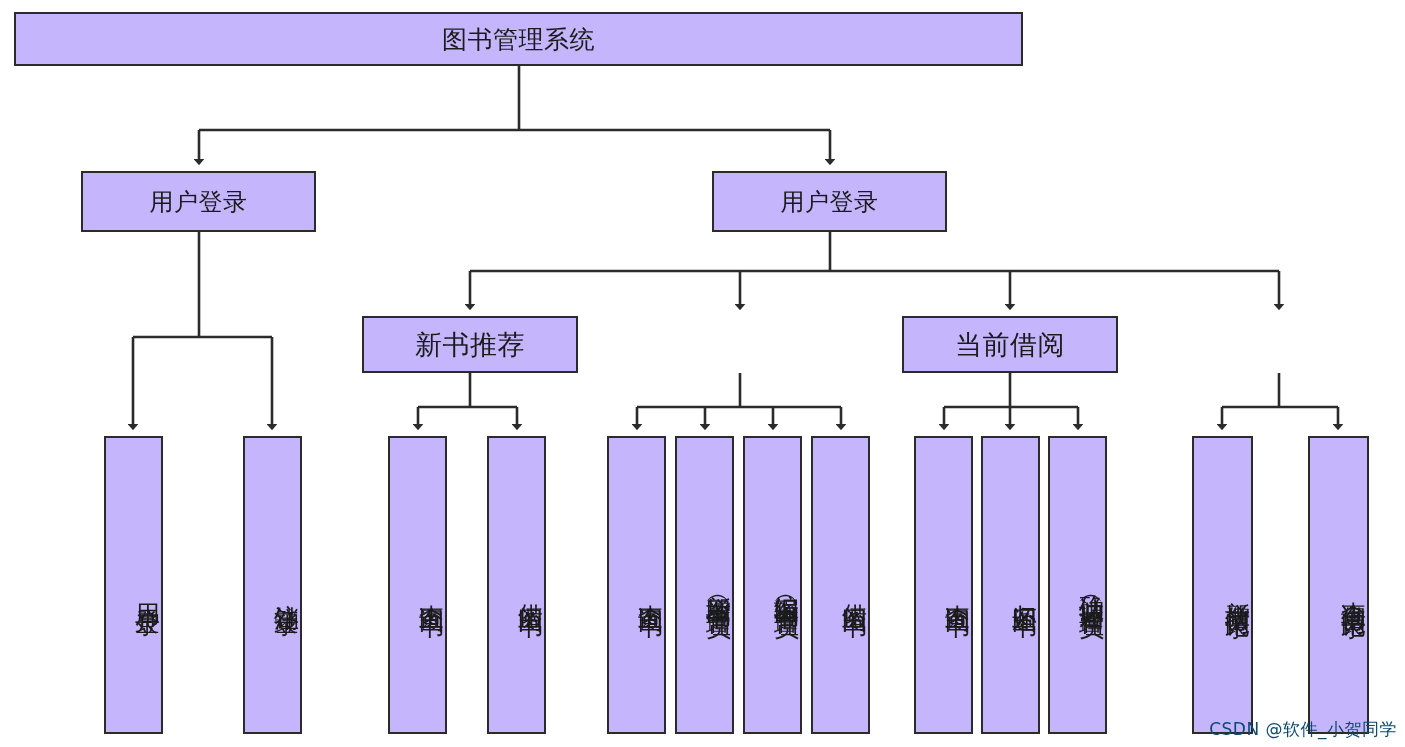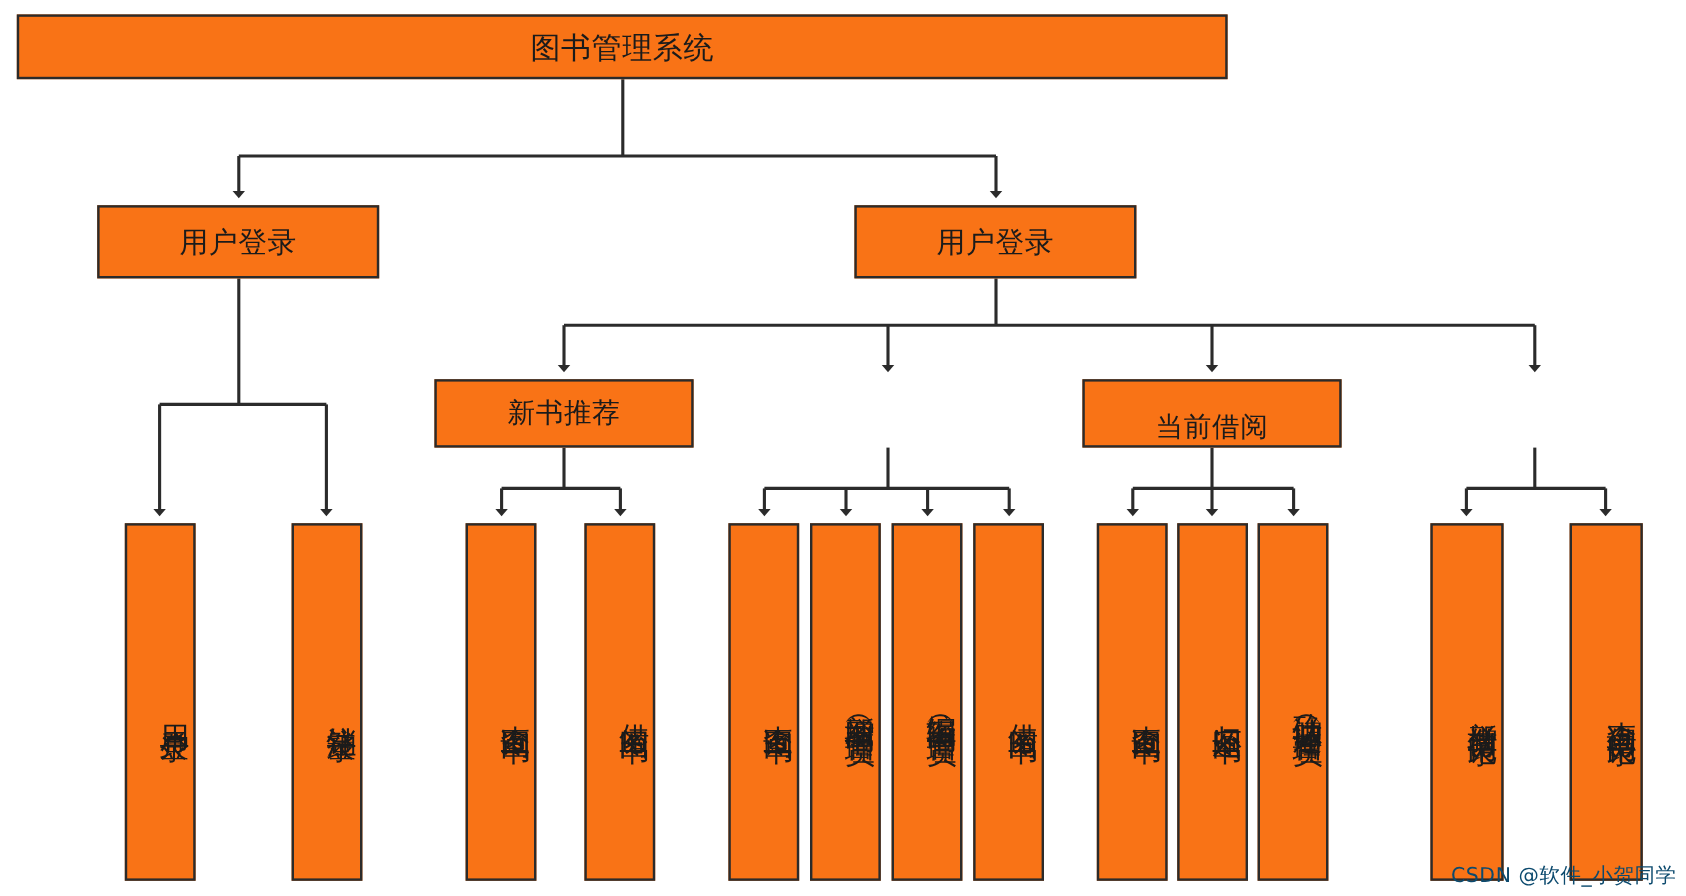--- a/index.html
+++ b/index.html
@@ -16,36 +16,37 @@
     width:1405px;height:747px;
   }
   svg.edges{
     position:absolute;left:0;top:0;
     width:1405px;height:747px;
     pointer-events:none;
   }
   .node{
     position:absolute;
     box-sizing:border-box;
-    background:#f97316;
+    background:#c4b5fd;
     border:2.5px solid #2b2b2b;
     display:flex;
     align-items:center;
     justify-content:center;
     color:#1b1b1b;
     letter-spacing:0.5px;
+    font-family:Liberation Mono, monospace;
   }
   .node.root{
     font-size:25px;
   }
   .node.level2{
     font-size:24px;
   }
   .node.level3{
-    font-size:23px;
+    font-size:27px;
   }
   .node.leaf{
     writing-mode:vertical-rl;
     text-orientation:upright;
     font-size:25px;
     line-height:1.28;
     align-items:flex-start;
     justify-content:center;
     padding-top:10px;
     letter-spacing:3px;
@@ -125,21 +126,21 @@
   <div class="node level2" style="left:81px;top:171px;width:235px;height:61px;">
     <span>用户登录</span>
   </div>
   <div class="node level2" style="left:712px;top:171px;width:235px;height:61px;">
     <span>用户登录</span>
   </div>
 
   <div class="node level3" style="left:362px;top:316px;width:216px;height:57px;">
     <span>新书推荐</span>
   </div>
-  <div class="node level3" style="left:902px;top:316px;width:216px;height:57px;align-items:flex-end;">
+  <div class="node level3" style="left:902px;top:316px;width:216px;height:57px;">
     <span>当前借阅</span>
   </div>
 
   <div class="node leaf" style="left:104px;top:436px;width:59px;height:298px;">
     <span>用户登录</span>
   </div>
   <div class="node leaf" style="left:243px;top:436px;width:59px;height:298px;">
     <span>注销登录</span>
   </div>
 

